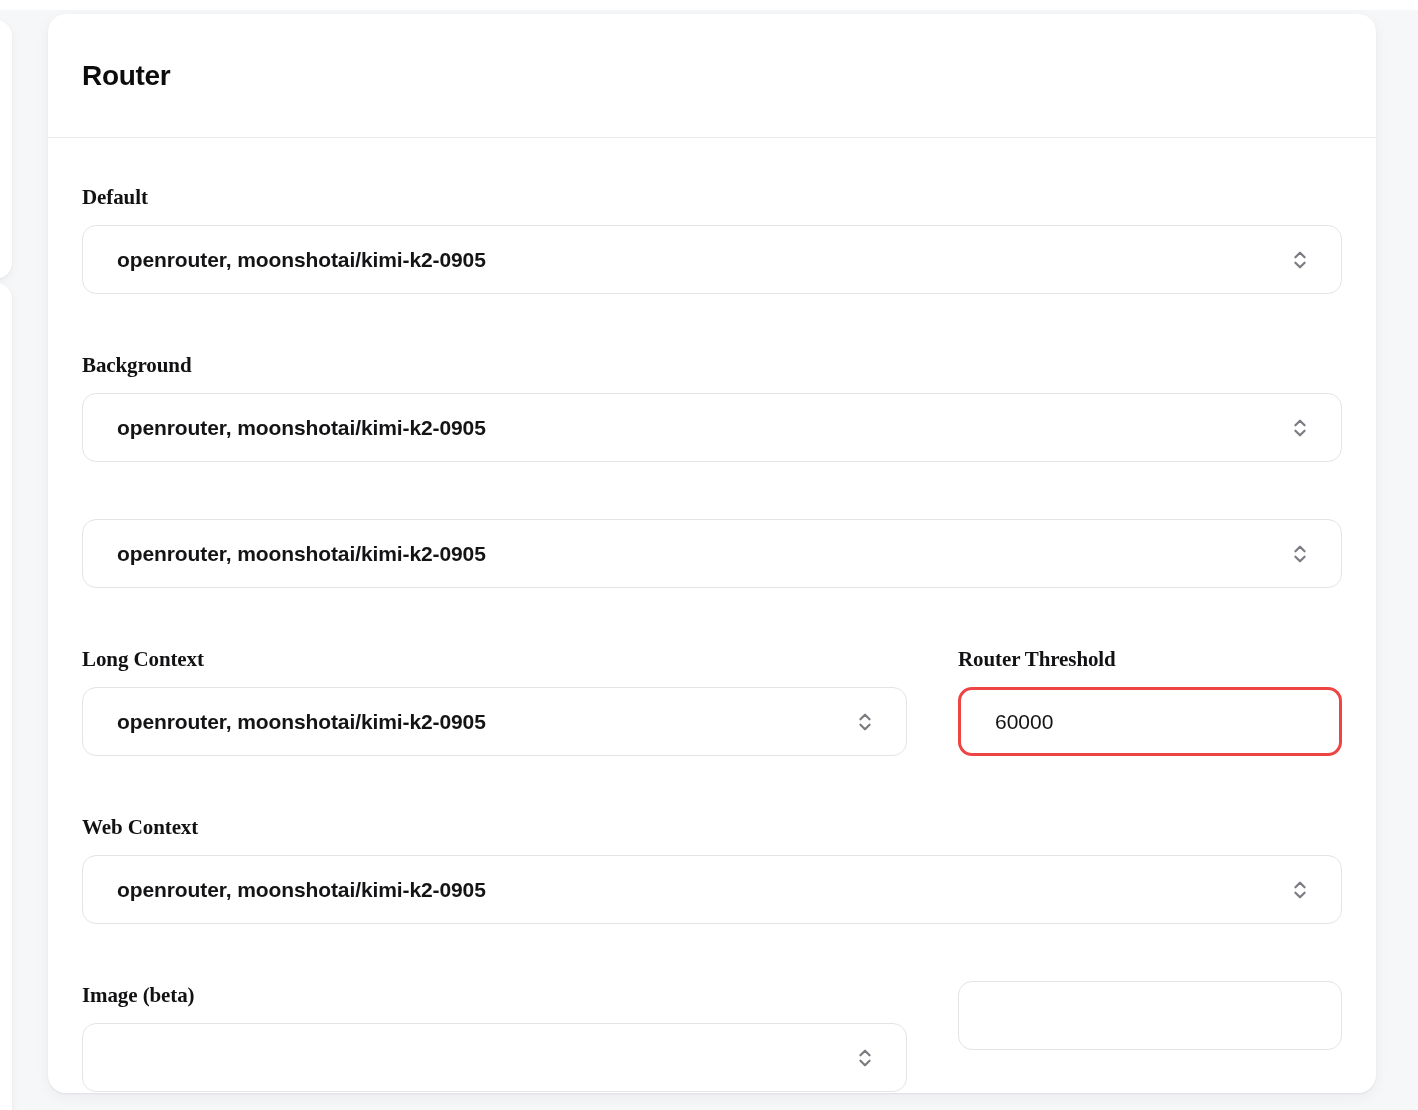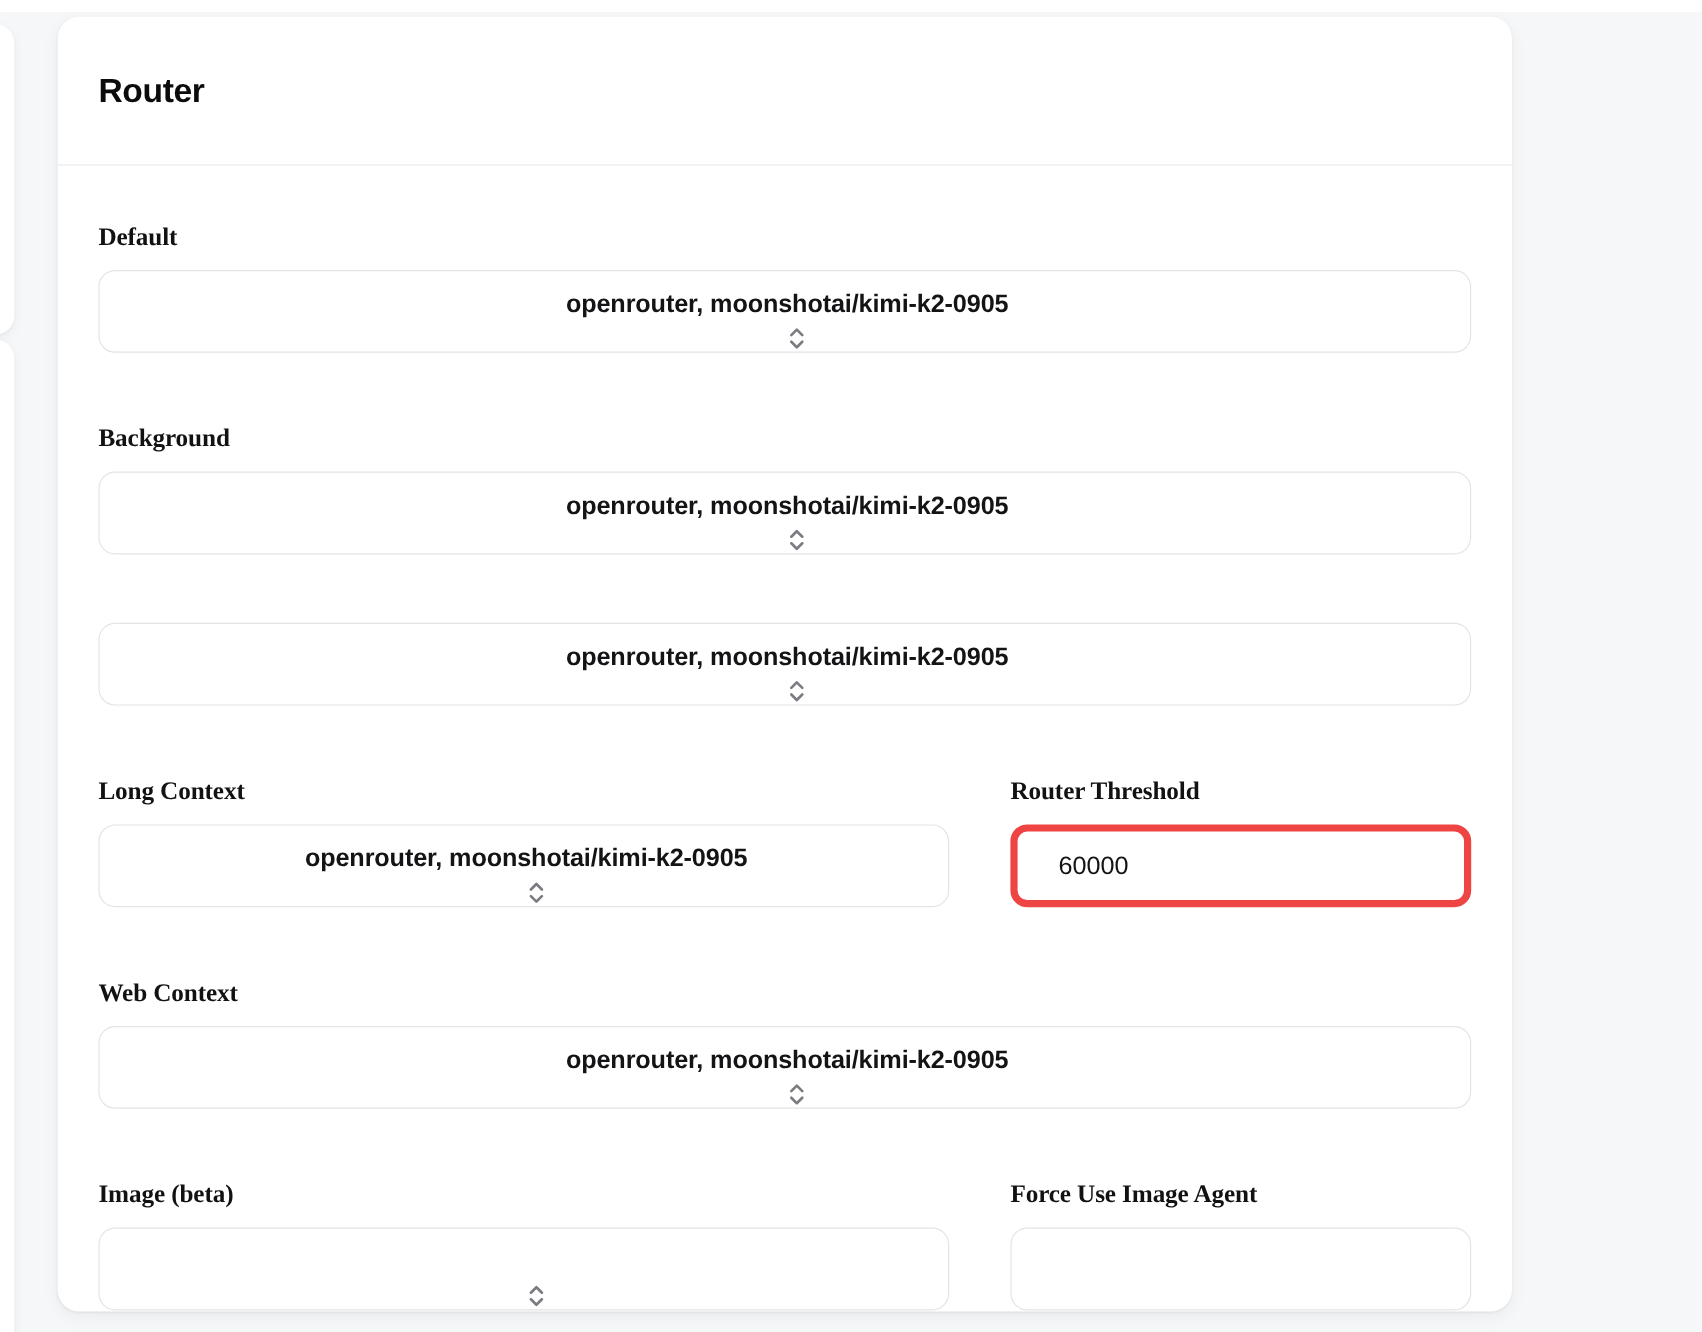--- a/index.html
+++ b/index.html
@@ -27,21 +27,21 @@
     background: #ffffff;
     border-radius: 16px;
     box-shadow: 0 1px 2px rgba(16,24,40,.05), 0 3px 10px rgba(16,24,40,.05);
   }
   .side-card.top { top: 20px; height: 259px; }
   .side-card.bottom { top: 283px; height: 880px; }
   .router-card {
     position: absolute;
     left: 48px;
     top: 14px;
-    width: 1212px;
+    width: 1328px;
     height: 1079px;
     background: #ffffff;
     border-radius: 18px;
     overflow: hidden;
     box-shadow: 0 1px 2px rgba(16,24,40,.06), 0 4px 14px rgba(16,24,40,.05);
   }
   .card-header {
     height: 124px;
     display: flex;
     align-items: center;
@@ -69,23 +69,22 @@
     font-family: Liberation Serif, serif;
   }
   .select-control {
     height: 69px;
     box-sizing: border-box;
     border: 1px solid #e4e4e7;
     border-radius: 14px;
     background: #ffffff;
     display: flex;
     align-items: center;
-    padding: 16px 30px 0 34px;
+    padding: 0 30px 0 34px;
     cursor: pointer;
-    flex-direction: column;
   }
   .select-value {
     flex: 1;
     font-size: 21px;
     font-weight: 600;
     color: #141416;
     letter-spacing: -0.1px;
     white-space: nowrap;
     overflow: hidden;
   }
@@ -93,21 +92,21 @@
     flex: none;
     width: 22px;
     height: 22px;
     color: #7b7b81;
     margin-left: 16px;
   }
   .text-input {
     width: 100%;
     height: 69px;
     box-sizing: border-box;
-    border: 6px solid #ef4444;
+    border: 3px solid #ef4444;
     border-radius: 14px;
     background: #ffffff;
     padding: 0 34px;
     font-family: "Liberation Sans", sans-serif;
     font-size: 21px;
     font-weight: 400;
     color: #141416;
     outline: none;
   }
   .two-col {
@@ -199,21 +198,20 @@
           <div class="field-label">Image (beta)</div>
           <div class="select-control">
             <span class="select-value"></span>
             <svg class="chevrons" viewBox="0 0 24 24" fill="none" stroke="currentColor" stroke-width="2.4" stroke-linecap="round" stroke-linejoin="round">
                 <path d="m7 9 5-5 5 5"></path>
                 <path d="m7 15 5 5 5-5"></path>
               </svg>
           </div>
         </div>
         <div>
-          <div class="field-label">Force Use Image Agent</div>
           <div class="select-control">
             <span class="select-value"></span>
           </div>
         </div>
       </div>
 
     </div>
   </div>
 </div>
 

